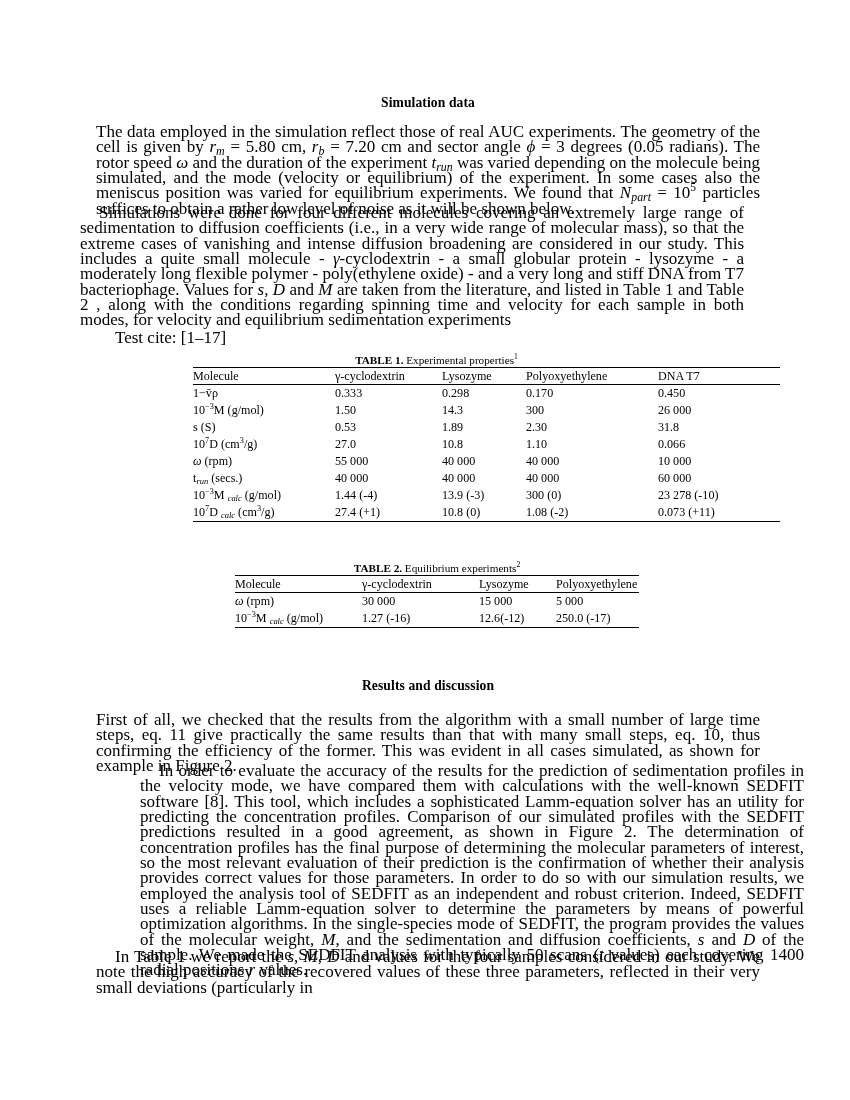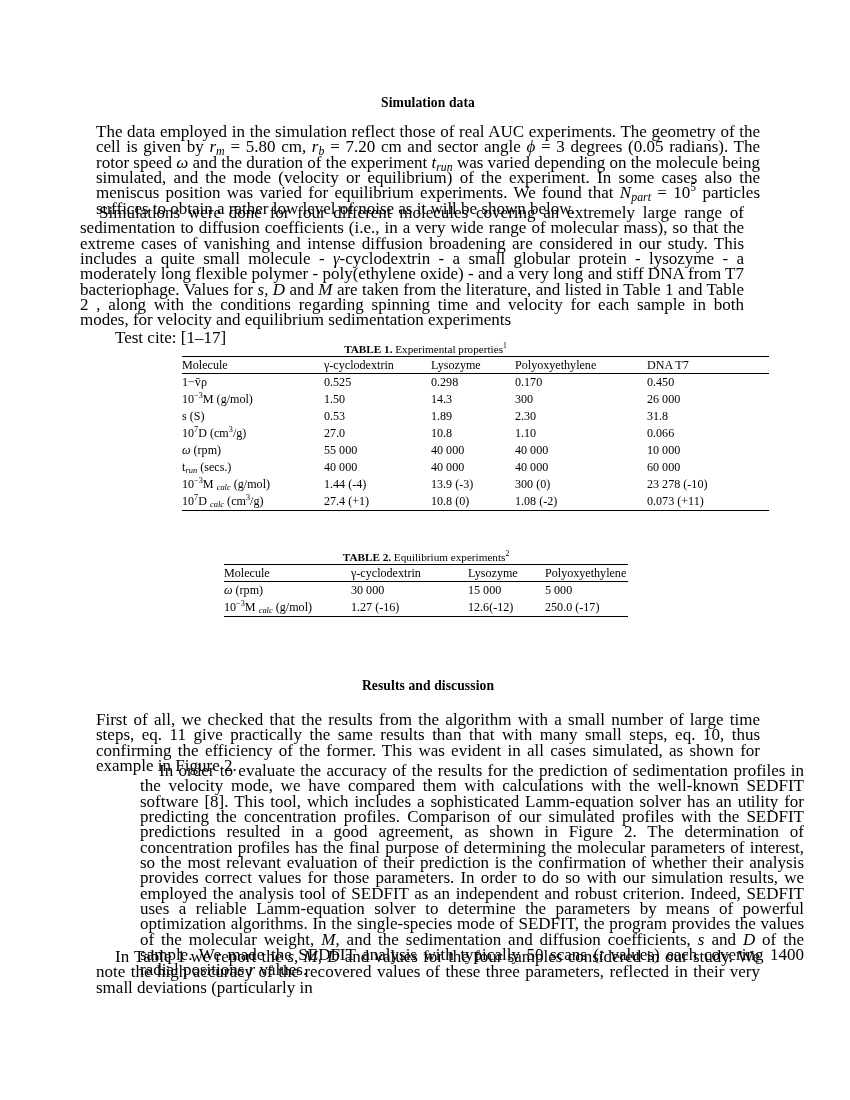--- a/index.html
+++ b/index.html
@@ -46,21 +46,21 @@
     hyphens: manual;
   }
   p.body.indent {
     text-indent: 19px;
   }
   i, .it { font-style: italic; }
   sup { font-size: 0.68em; vertical-align: super; line-height: 0; }
   .sub-it { font-size: 0.7em; vertical-align: -0.28em; font-style: italic; line-height: 0; }
 
   
-  .table-block { margin: 0; }
+  .table-block { margin: 11px; }
   .tbl-caption {
     font-size: 11.2px;
     text-align: center;
     margin: 0 0 1px 0;
   }
   .tbl-caption b { font-weight: bold; }
   table.data {
     border-collapse: collapse;
     font-size: 12.1px;
     table-layout: fixed;
@@ -139,21 +139,21 @@
           <th>Molecule</th>
           <th>γ-cyclodextrin</th>
           <th>Lysozyme</th>
           <th>Polyoxyethylene</th>
           <th>DNA T7</th>
         </tr>
       </thead>
       <tbody>
         <tr class="rule-mid">
           <td>1−v̄ρ</td>
-          <td>0.525</td>
+          <td>0.333</td>
           <td>0.298</td>
           <td>0.170</td>
           <td>0.450</td>
         </tr>
         <tr>
           <td>10<sup>−3</sup>M (g/mol)</td>
           <td>1.50</td>
           <td>14.3</td>
           <td>300</td>
           <td>26 000</td>

